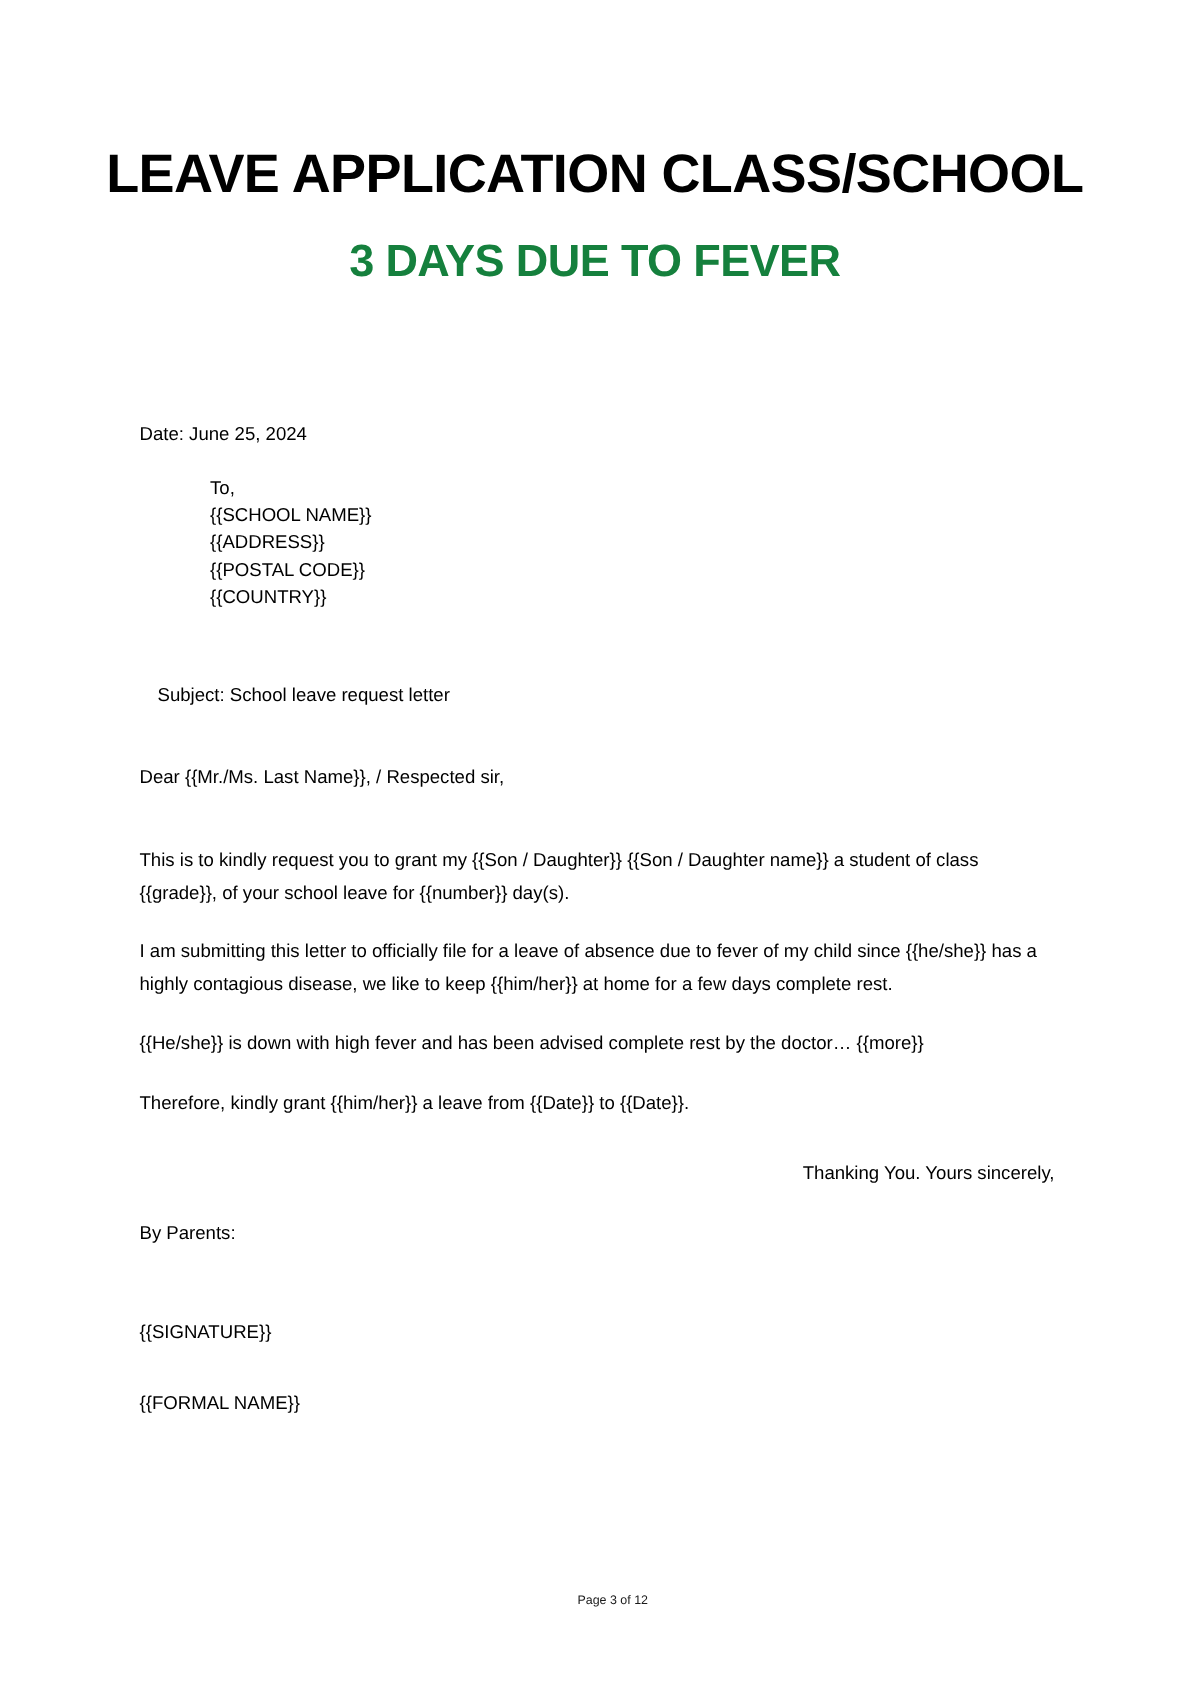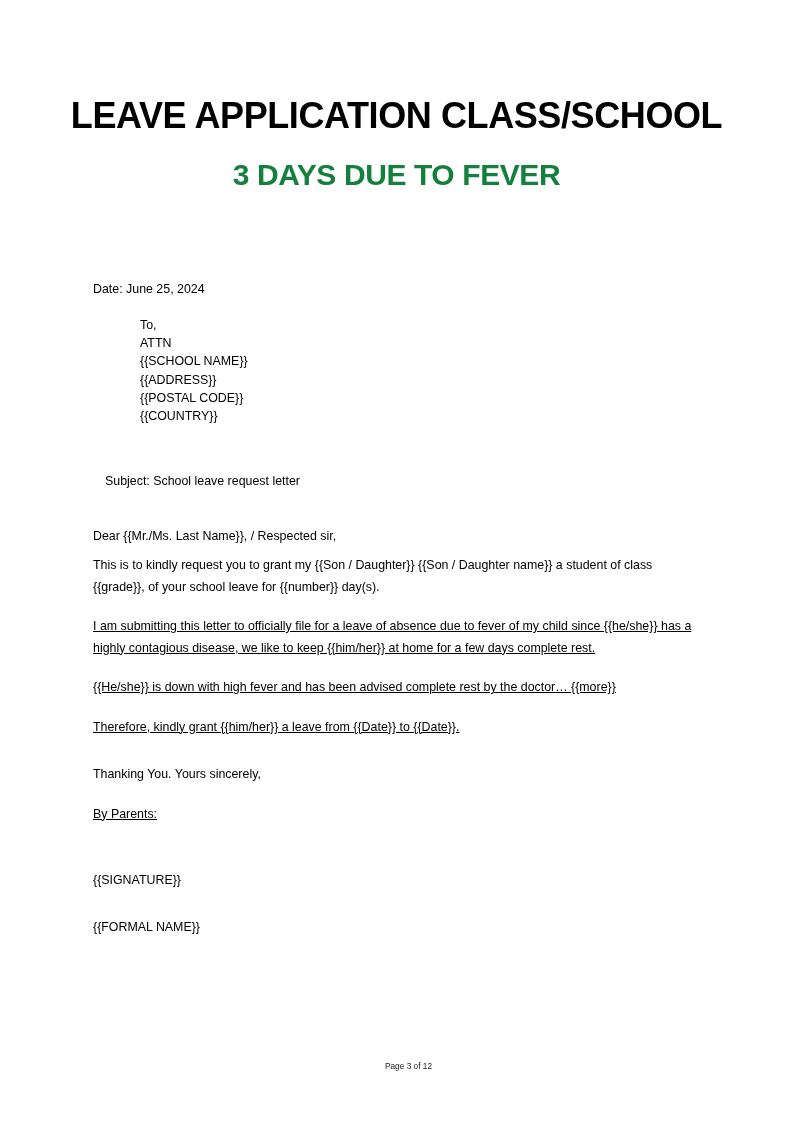--- a/index.html
+++ b/index.html
@@ -75,29 +75,29 @@
     margin-left: 12px;
   }
   .salutation {
     font-size: 12.4px;
     line-height: 18px;
     margin-top: 37px;
   }
   .para {
     font-size: 12.4px;
     line-height: 21.5px;
-    margin-top: 10px;
+    margin-top: 36px;
     text-align: left;
   }
   .para.tight {
     margin-top: 18px;
-    text-decoration: underline;
   }
   .para.gap-lg {
     margin-top: 26px;
+    text-align: right;
   }
   .sign-block {
     margin-top: 46px;
   }
   .sign-line {
     font-size: 12.4px;
     line-height: 18px;
   }
   .sign-line.second {
     margin-top: 29px;
@@ -122,21 +122,20 @@
   <div class="doc-title">LEAVE APPLICATION CLASS/SCHOOL</div>
 
   <div class="doc-title-line2">3 DAYS DUE TO FEVER</div>
 
   <div class="body-area">
 
     <div class="date-line">Date: June 25, 2024</div>
 
     <div class="addr-block">
       <div class="line">To,</div>
-      <div class="line">ATTN</div>
       <div class="line">{{SCHOOL NAME}}</div>
       <div class="line">{{ADDRESS}}</div>
       <div class="line">{{POSTAL CODE}}</div>
       <div class="line">{{COUNTRY}}</div>
     </div>
 
     <div class="subject-line"><span class="subject-label">Subject:</span><span> School leave request letter</span></div>
 
     <div class="salutation">Dear {{Mr./Ms. Last Name}}, / Respected sir,</div>
 

